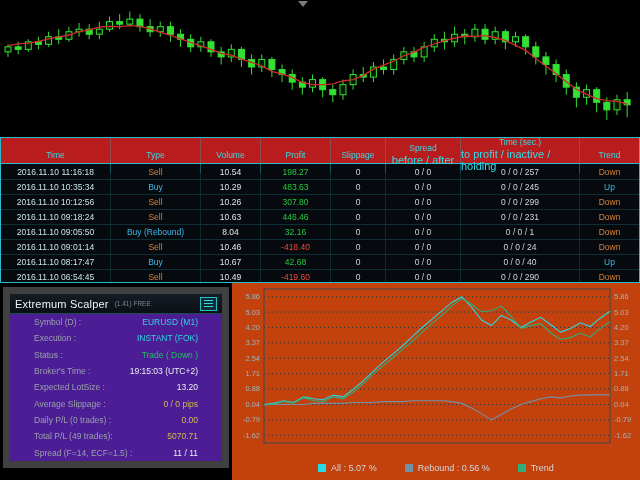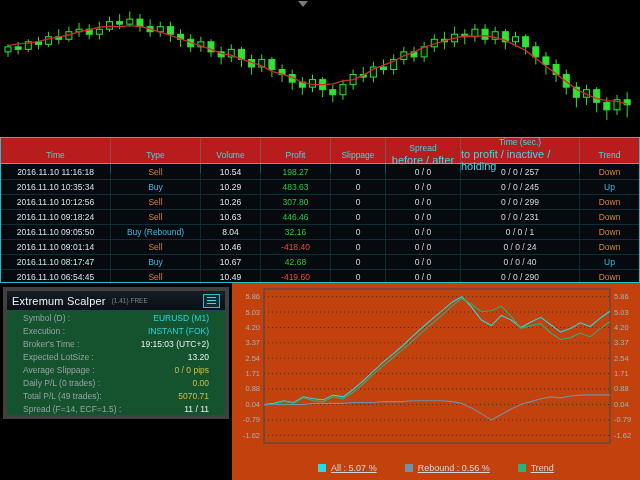--- a/index.html
+++ b/index.html
@@ -24,39 +24,39 @@
   .tr{height:15px;box-sizing:border-box;align-items:center;}
   .tr + .tr{border-top:1px solid rgba(43,188,202,.22);}
   .td{font-size:8.5px;text-align:center;border-right:1px solid rgba(43,188,202,.18);
     height:100%;display:flex;align-items:center;justify-content:center;box-sizing:border-box;}
   .td:last-child{border-right:none;}
   .t-time{color:#c8e4ea}.t-sell{color:#d8813a}.t-buy{color:#3fb9e6}.t-vol{color:#dfe7ea}
   .t-pos{color:#27c93f}.t-neg{color:#ef4b3c}.t-plain{color:#cfd8db}
   .t-up{color:#3fb9e6}.t-down{color:#d8813a}
 
   
-  .panel{position:absolute;left:3px;top:287px;width:226px;height:132px;background:#14532d;
-    border:4px solid #404040;box-sizing:border-box;}
+  .panel{position:absolute;left:3px;top:287px;width:226px;height:181px;background:#4c1d95;
+    border:7px solid #404040;box-sizing:border-box;}
   .panel-title{height:20px;box-sizing:border-box;display:flex;align-items:center;padding:0 5px;
     border-bottom:1px solid #1b4a55;background:linear-gradient(#151d25,#0a0f14);}
   .panel-title .name{color:#eef4f7;font-size:11px;letter-spacing:.2px;}
   .panel-title .version{color:#7c8890;font-size:6.5px;margin-left:6px;flex:1;}
   .panel-btn{width:15px;height:12px;border:1px solid #2bbcca;background:#0f2c33;display:flex;
     flex-direction:column;justify-content:center;align-items:center;gap:2px;cursor:pointer;}
   .panel-btn i{display:block;width:9px;height:1px;background:#35dbe6;}
   .panel-rows{display:flex;flex-direction:column;height:calc(100% - 20px);}
-  .prow{flex:1;display:flex;justify-content:space-between;align-items:center;padding:0 16px;}
+  .prow{flex:1;display:flex;justify-content:space-between;align-items:center;padding:0 24px;}
   .plabel{color:#98a2a8;font-size:8.5px;}
   .pval{font-size:8.5px;}
   .v-cyan{color:#2fd3e0}.v-green{color:#21c063}.v-white{color:#e8eef2}.v-gold{color:#cdbc4e}
 
   
   .equity{position:absolute;left:232px;top:283px;width:408px;height:197px;background:#c2410c;}
   .legend{position:absolute;left:0;right:0;bottom:7px;display:flex;justify-content:center;gap:28px;}
-  .leg-item{display:flex;align-items:center;gap:5px;color:#cfd8dc;font-size:9px;text-decoration:underline;}
+  .leg-item{display:flex;align-items:center;gap:5px;color:#cfd8dc;font-size:9px;}
   .swatch{width:8px;height:8px;display:inline-block;}
 </style>
 </head>
 <body>
 
 <div class="screen">
 
   <div class="price-chart">
     <svg id="candles-svg" width="640" height="137" viewBox="0 0 640 137">
         <line x1="8" x2="8" y1="44.32" y2="56.92" stroke="#33e033" stroke-width="1"></line>
@@ -314,20 +314,24 @@
     <div class="panel-rows" id="panel-rows">
         <div class="prow">
           <span class="plabel">Symbol (D) :</span>
           <span class="pval v-cyan">EURUSD (M1)</span>
         </div>
         <div class="prow">
           <span class="plabel">Execution :</span>
           <span class="pval v-cyan">INSTANT (FOK)</span>
         </div>
         <div class="prow">
+          <span class="plabel">Status :</span>
+          <span class="pval v-green">Trade ( Down )</span>
+        </div>
+        <div class="prow">
           <span class="plabel">Broker's Time :</span>
           <span class="pval v-white">19:15:03 (UTC+2)</span>
         </div>
         <div class="prow">
           <span class="plabel">Expected LotSize :</span>
           <span class="pval v-white">13.20</span>
         </div>
         <div class="prow">
           <span class="plabel">Average Slippage :</span>
           <span class="pval v-gold">0 / 0 pips</span>

